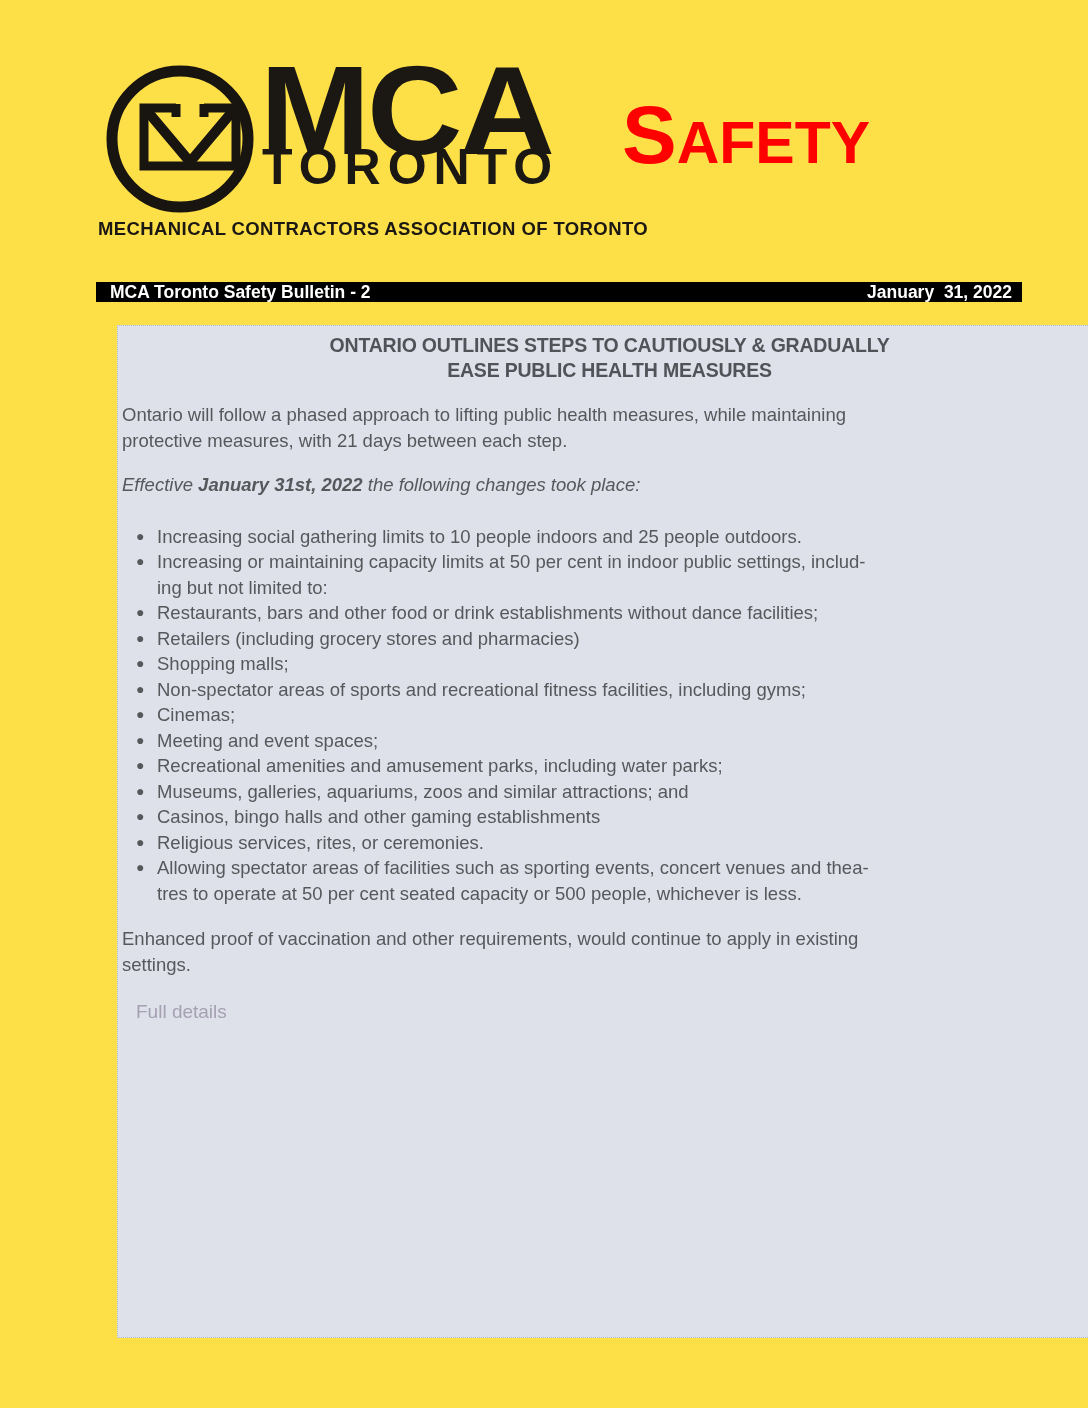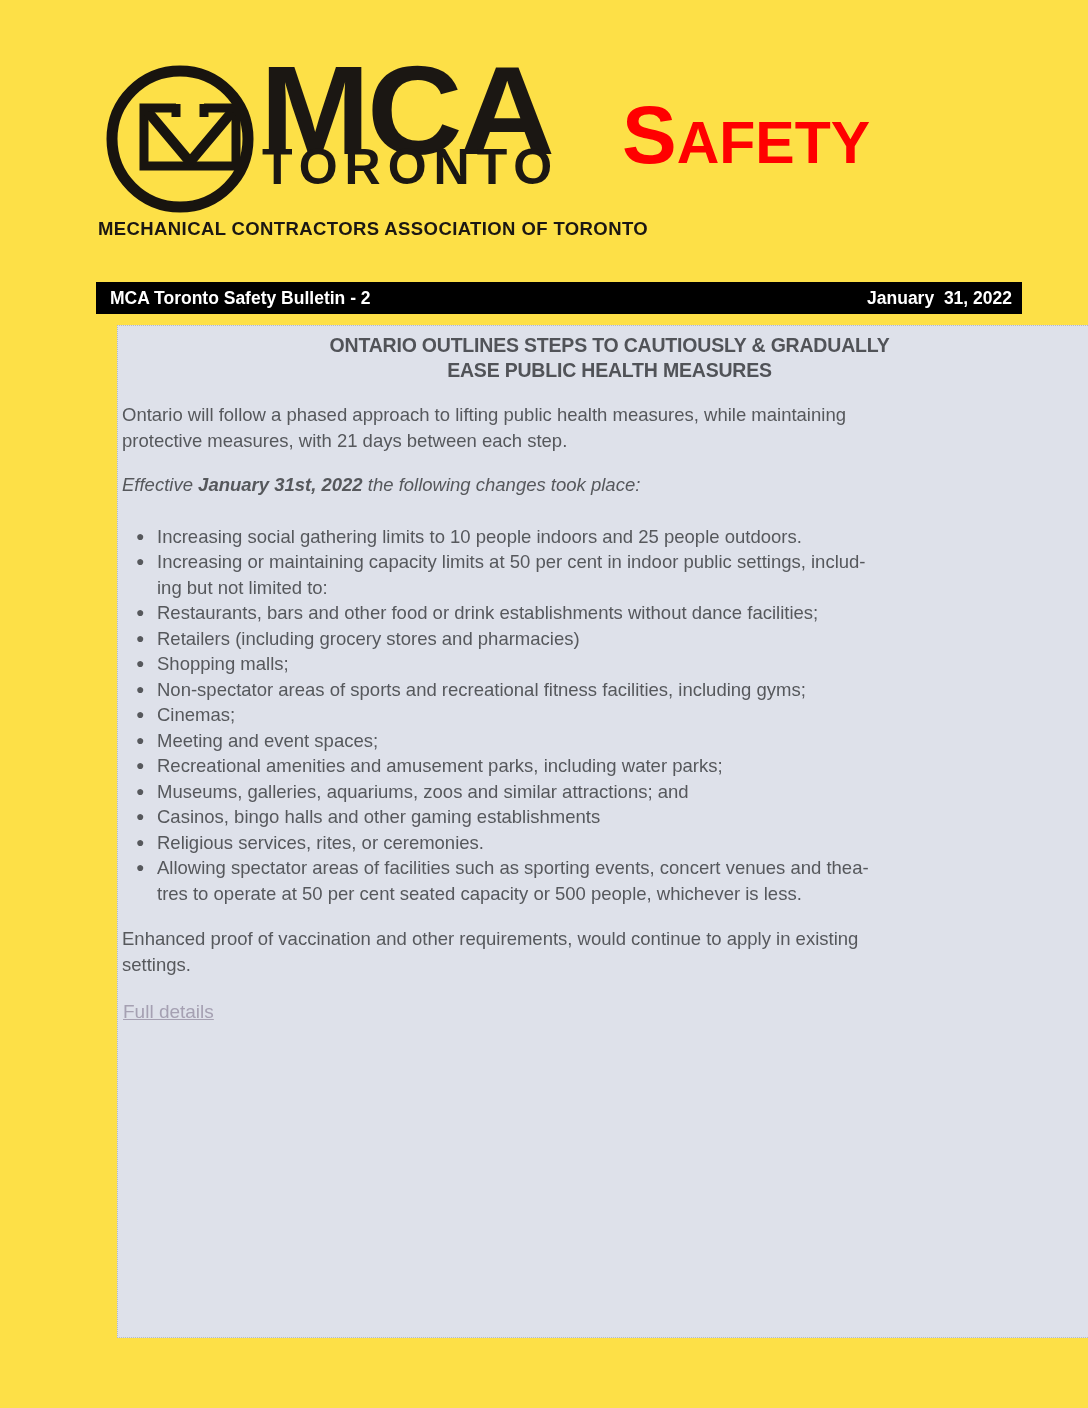--- a/index.html
+++ b/index.html
@@ -37,21 +37,21 @@
   .masthead-word1 .big { font-size: 82px; }
   .masthead-word1 .small { font-size: 59px; }
   .masthead-word2 {
     position: absolute; left: 632px; top: 186px;
     font-size: 78px; font-weight: bold; line-height: 1;
     letter-spacing: 1px; white-space: nowrap;
   }
   
   .title-bar {
     position: absolute; left: 96px; top: 282px;
-    width: 926px; height: 32px;
+    width: 926px; height: 20px;
     display: flex; justify-content: space-between; align-items: center;
     box-sizing: border-box; padding: 0 10px 0 14px;
     font-size: 17.5px; font-weight: bold;
   }
   .title-bar .date { white-space: pre; }
   
   .bulletin-box {
     position: absolute; left: 117px; top: 325px;
     width: 989px; height: 1013px;
     box-sizing: border-box;
@@ -71,22 +71,22 @@
   .bold-inline { font-weight: bold; }
   .bullet-list { margin: 26px 0 0 0; }
   .bullet-row { display: flex; margin: 0; }
   .bullet-marker {
     flex: 0 0 35px; box-sizing: border-box; padding-left: 14px;
     font-size: 14px; line-height: 25.5px;
   }
   .bullet-text { flex: 1; white-space: pre-line; }
   .closing-para { margin: 20px 0 0 0; white-space: pre-line; }
   .details-link {
-    display: inline-block; margin: 22px 0 0 1px;
-    font-size: 19px; text-decoration: underline; cursor: pointer;
+    display: inline-block; margin: 22px 0 0 14px;
+    font-size: 19px; cursor: pointer;
   }
 </style>
 </head>
 <body>
 
 <div class="page">
 
   <div>
     <svg class="logo-icon" viewBox="0 0 164 158" xmlns="http://www.w3.org/2000/svg">
       <circle cx="82" cy="79" r="68" fill="none" stroke="#18140f" stroke-width="11"></circle>

